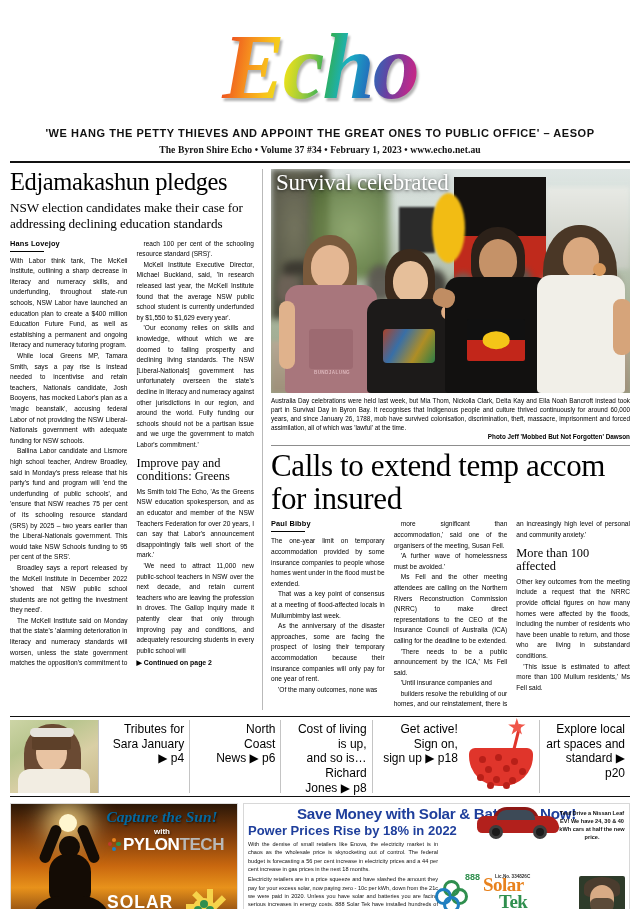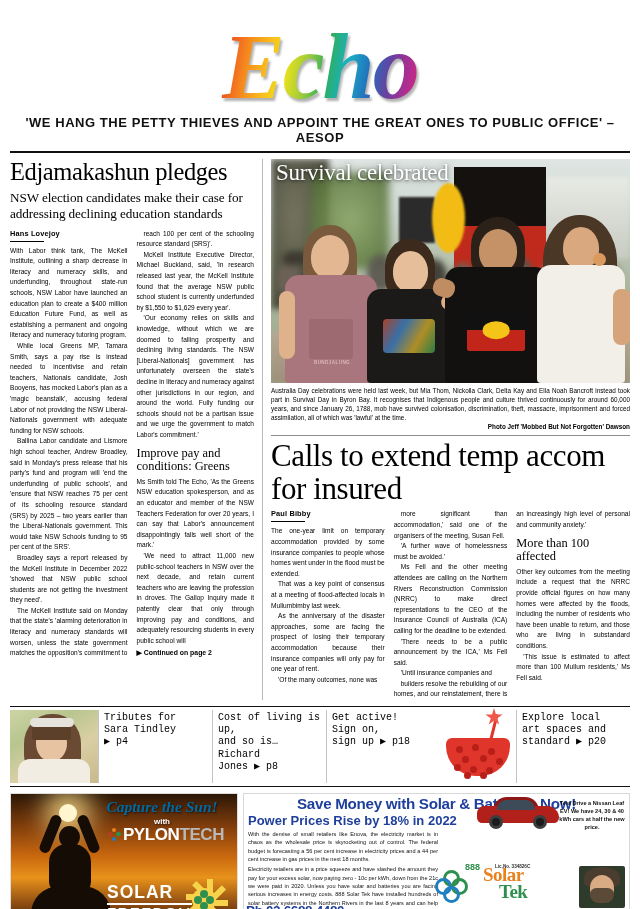--- a/index.html
+++ b/index.html
@@ -27,25 +27,25 @@
     -webkit-background-clip: text;
     background-clip: text;
     color: transparent;
     -webkit-text-fill-color: transparent;
     display: inline-block;
     text-shadow: none;
     filter: drop-shadow(2px 3px 1px rgba(0,0,0,0.30));
     padding: 0 6px;
   }
   .aesop {
-    font-size: 13px;
+    font-size: 11px;
     font-weight: bold;
     letter-spacing: 0.55px;
     color: #111;
-    margin-top: 4px;
+    margin-top: 16px;
   }
   .issue-line {
     font-family: "Liberation Serif", serif;
     font-size: 9.6px;
     font-weight: bold;
     color: #111;
     margin-top: 5px;
     letter-spacing: 0.1px;
   }
   .rule-thick { border-top: 2.4px solid #111; margin-top: 6px; }
@@ -156,23 +156,23 @@
   .teasers { display:flex; align-items:stretch; height: 73px; margin-top: 3px; }
   .teaser-img { width: 88px; flex:0 0 88px; position:relative; overflow:hidden; }
   .t-girl-bg { position:absolute; inset:0; background:
       linear-gradient(150deg,#cdd5a6 0%,#b8c58e 30%,#d9cfa5 60%,#c9b98b 100%); }
   .t-girl-face { position:absolute; left:26px; top:13px; width:31px; height:38px; border-radius:50% 50% 46% 46%; background:#e8c3a2; }
   .t-girl-hair { position:absolute; left:14px; top:4px; width:57px; height:62px; border-radius:48% 48% 30% 34%; background:#6a4a33; }
   .t-girl-hair2 { position:absolute; left:22px; top:8px; width:39px; height:22px; border-radius:50% 50% 10% 10%; background:#5d4029; }
   .t-girl-band { position:absolute; left:20px; top:8px; width:44px; height:9px; border-radius:5px; background:#e6e3dc; }
   .t-girl-top { position:absolute; left:8px; bottom:0; width:72px; height:24px; border-radius:12px 12px 0 0; background:#f2ede2; }
   .teaser-cell {
-    flex:1 1 0; padding: 2px 5px 0; text-align:left;
-    font-family: Liberation Mono, monospace;
-    font-size: 10px; line-height: 1.22; color:#000;
+    flex:1 1 0; padding: 2px 5px 0; text-align:right;
+    font-family: Liberation Sans, sans-serif;
+    font-size: 12px; line-height: 1.22; color:#000;
     border-left: 0.8px solid #c4c4c4;
   }
   .teaser-cell:first-of-type { border-left: 0.8px solid #c4c4c4; }
   .teaser-bowl { width: 76px; flex:0 0 76px; position:relative; }
   .bowl-body { position:absolute; left:6px; top:28px; width:64px; height:38px;
      background:#e0352b; border-radius: 6px 6px 30px 30px; }
   .bowl-dots i { position:absolute; width:7px; height:7px; border-radius:50%; background:#b81f18; }
   .bowl-straw { position:absolute; left:52px; top:4px; width:3px; height:30px; background:#e0352b; transform: rotate(14deg); }
   .bowl-star { position:absolute; left:45px; top:-2px; width:18px; height:18px; background:#f0564a;
      clip-path: polygon(50% 0%,61% 35%,98% 35%,68% 57%,79% 91%,50% 70%,21% 91%,32% 57%,2% 35%,39% 35%); }
@@ -248,20 +248,21 @@
   .ad-vincent { position:absolute; right:4px; bottom:2px; width:74px; text-align:center; font-size:5.9px; font-weight:bold; line-height:1.4; color:#111;}
 </style>
 </head>
 <body>
 
 <div class="page">
 
   <div class="masthead">
     <div class="echo-logo">Echo</div>
     <div class="aesop">'WE HANG THE PETTY THIEVES AND APPOINT THE GREAT ONES TO PUBLIC OFFICE' – AESOP</div>
+    <div class="issue-line">The Byron Shire Echo  •  Volume 37 #34  •  February 1, 2023  •  www.echo.net.au</div>
     <div class="rule-thick"></div>
   </div>
 
   <div class="top-zone">
 
     <div class="left-col">
       <div class="headline-main">Edjamakashun pledges</div>
       <div class="standfirst">NSW election candidates make their case for addressing declining education standards</div>
 
       <div class="cols2">
@@ -385,22 +386,27 @@
     <div class="teaser-img">
       <div class="t-girl-bg"></div>
       <div class="t-girl-hair"></div>
       <div class="t-girl-face"></div>
       <div class="t-girl-hair2"></div>
       <div class="t-girl-band"></div>
       <div class="t-girl-top"></div>
     </div>
     <div class="teaser-cell">
       <div>Tributes for</div>
-      <div>Sara Tindley</div>
+      <div>Sara January</div>
       <div>▶ p4</div>
+    </div>
+    <div class="teaser-cell">
+      <div>North</div>
+      <div>Coast</div>
+      <div>News ▶ p6</div>
     </div>
     <div class="teaser-cell">
       <div>Cost of living is up,</div>
       <div>and so is… Richard</div>
       <div>Jones ▶ p8</div>
     </div>
     <div class="teaser-cell">
       <div>Get active!</div>
       <div>Sign on,</div>
       <div>sign up ▶ p18</div>

